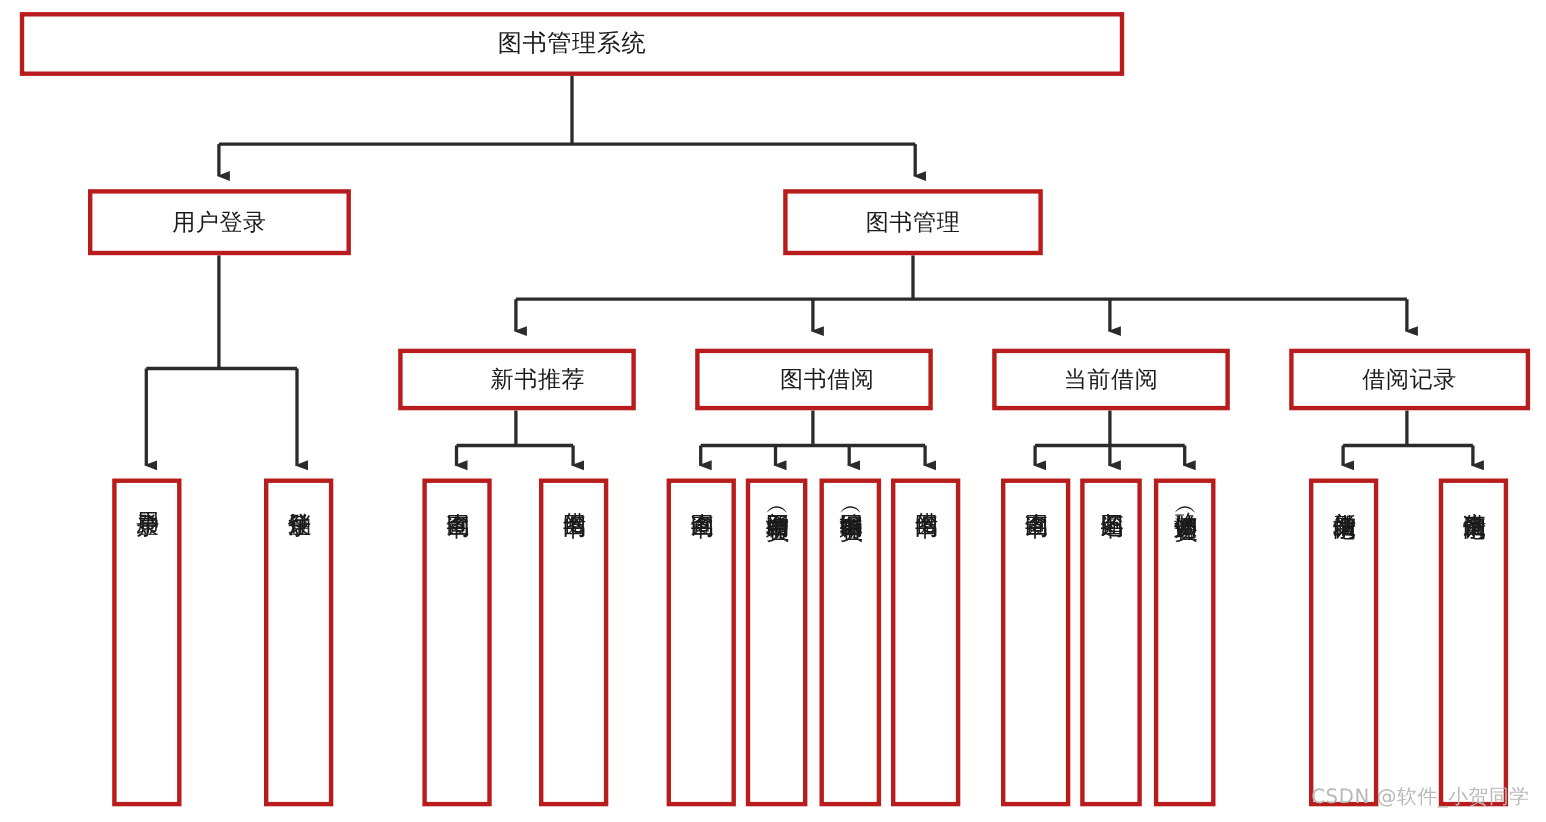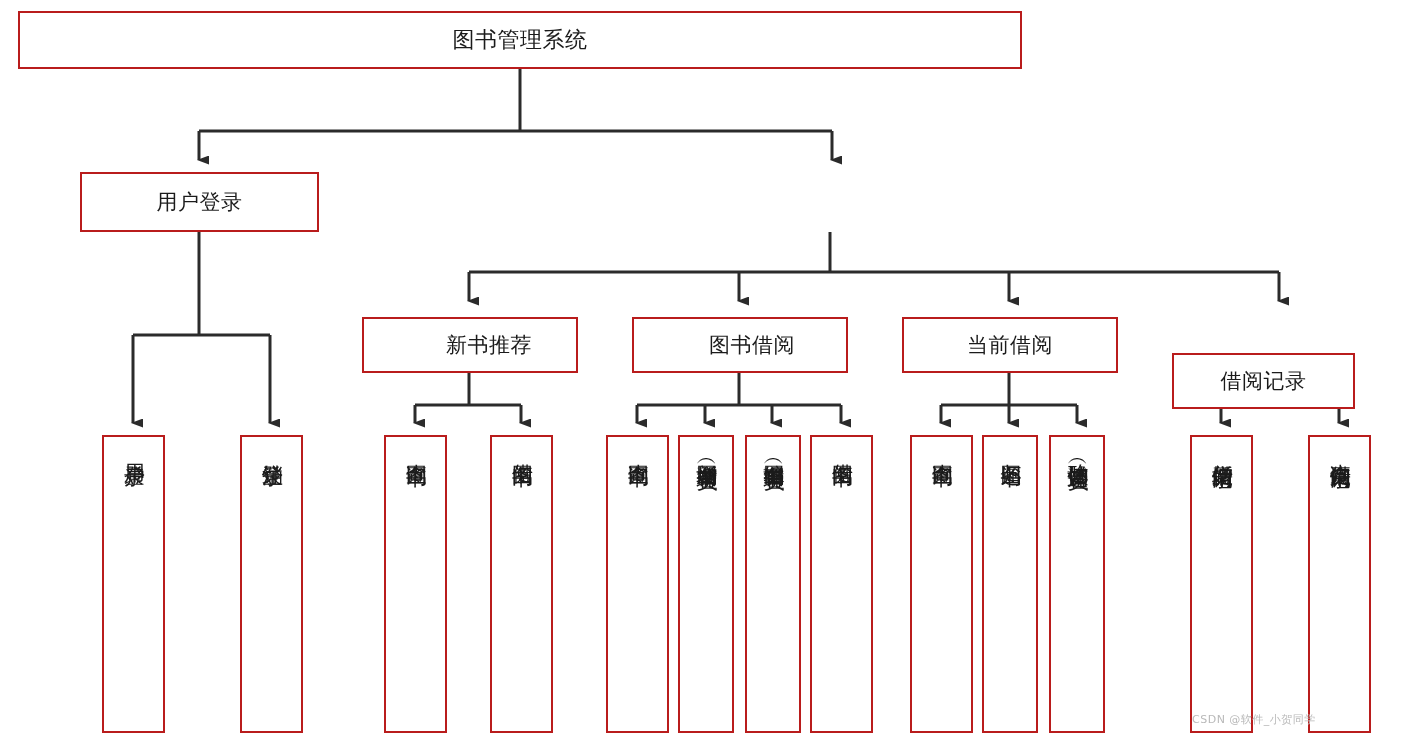--- a/index.html
+++ b/index.html
@@ -18,21 +18,21 @@
   #wires{
     position:absolute;
     left:0; top:0;
     width:1405px; height:747px;
     pointer-events:none;
   }
   .node{
     position:absolute;
     box-sizing:border-box;
     background:#ffffff;
-    border:2px solid #b91c1c;
+    border:4px solid #b91c1c;
     display:flex;
     align-items:center;
     justify-content:center;
     z-index:2;
   }
   .node .label{
     font-size:21px;
     line-height:1.25;
     letter-spacing:0.5px;
     color:#1b1b1b;
@@ -53,21 +53,21 @@
     line-height:1.42;
     letter-spacing:1px;
     white-space:normal;
     max-height:285px;
   }
   .node.leaf.tall .label{max-height:288px;}
   .watermark{
     position:absolute;
     left:1192px;
     top:712px;
-    font-size:11px;
+    font-size:18px;
     color:#b9b9b9;
     white-space:nowrap;
     z-index:3;
     letter-spacing:0.5px;
   }
 </style>
 </head>
 <body>
 
 <div id="canvas">
@@ -122,31 +122,34 @@
     </g>
   </svg>
 
   <div class="node root" style="left:18px; top:11px; width:1004px; height:58px;">
     <span class="label">图书管理系统</span>
   </div>
 
   <div class="node" style="left:80px; top:172px; width:239px; height:60px;">
     <span class="label">用户登录</span>
   </div>
+  <div class="node" style="left:712px; top:172px; width:236px; height:60px;">
+    <span class="label">图书管理</span>
+  </div>
 
   <div class="node" style="left:362px; top:317px; width:216px; height:56px;padding-left:38px;">
     <span class="label">新书推荐</span>
   </div>
   <div class="node" style="left:632px; top:317px; width:216px; height:56px;padding-left:24px;">
     <span class="label">图书借阅</span>
   </div>
   <div class="node" style="left:902px; top:317px; width:216px; height:56px;text-align:center;">
     <span class="label">当前借阅</span>
   </div>
-  <div class="node" style="left:1172px; top:317px; width:183px; height:56px;margin-top:36px;">
+  <div class="node" style="left:1172px; top:317px; width:219px; height:56px;">
     <span class="label">借阅记录</span>
   </div>
 
   <div class="node leaf" style="left:102px; top:435px; width:63px; height:298px;">
     <span class="label">用户登录</span>
   </div>
   <div class="node leaf" style="left:240px; top:435px; width:63px; height:298px;">
     <span class="label">注销登录</span>
   </div>
 

